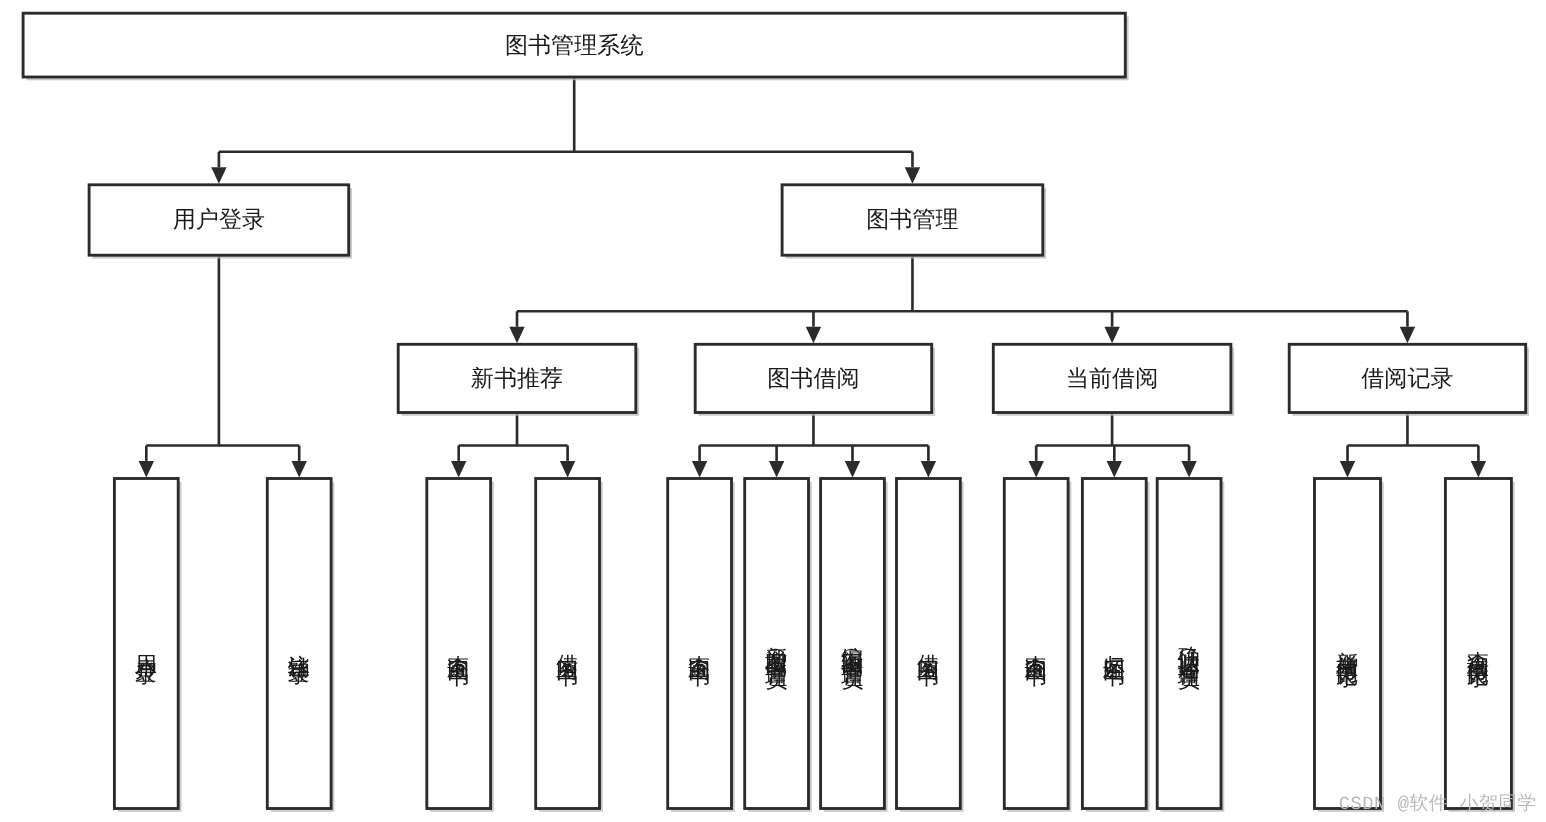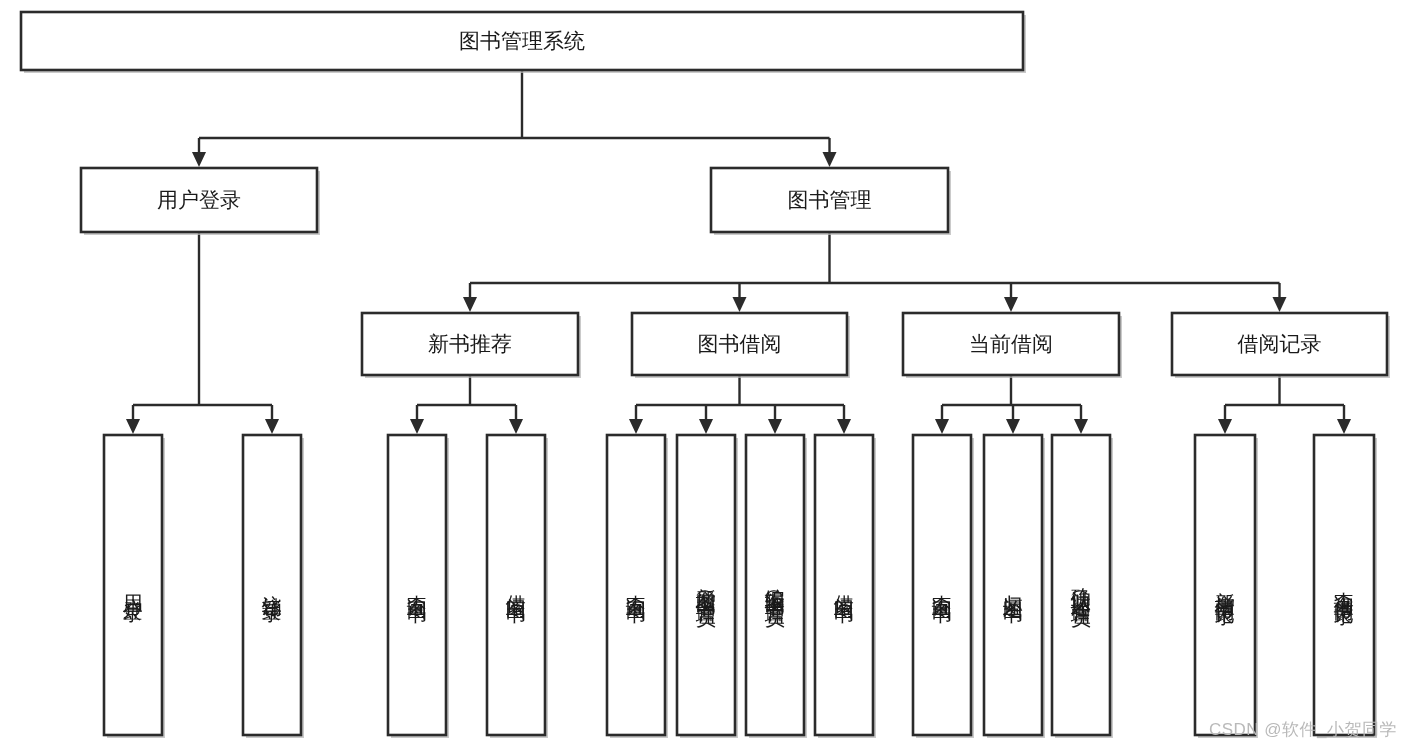--- a/index.html
+++ b/index.html
@@ -62,21 +62,21 @@
     color: #1a1a1a;
     letter-spacing: 3px;
     text-align: center;
     white-space: nowrap;
     pointer-events: none;
   }
   .watermark {
     position: absolute;
     right: 8px;
     bottom: 6px;
-    font-family: Liberation Sans, sans-serif;
+    font-family: Liberation Mono, monospace;
     font-size: 17px;
     color: #b9b9b9;
     white-space: nowrap;
     letter-spacing: 0.5px;
     text-align: center;
   }
 </style>
 </head>
 <body>
 

